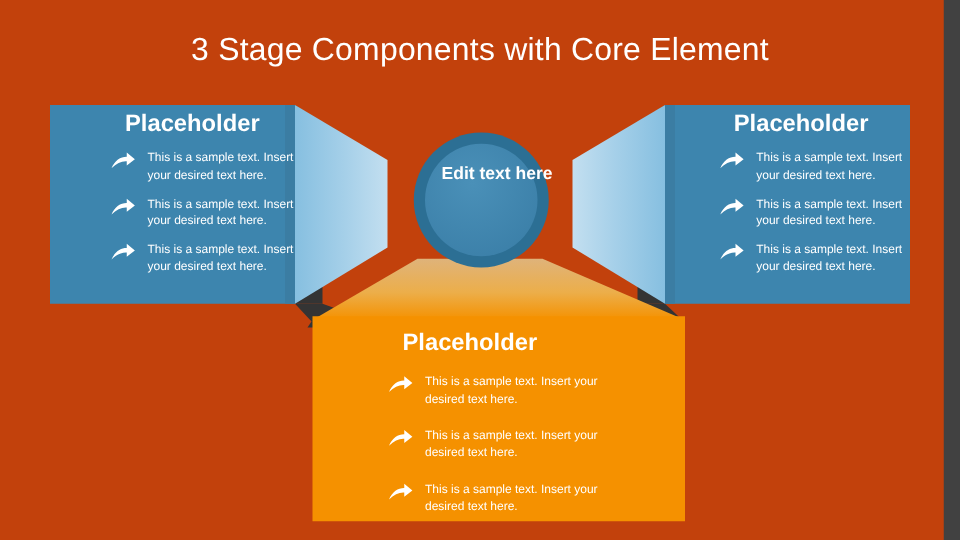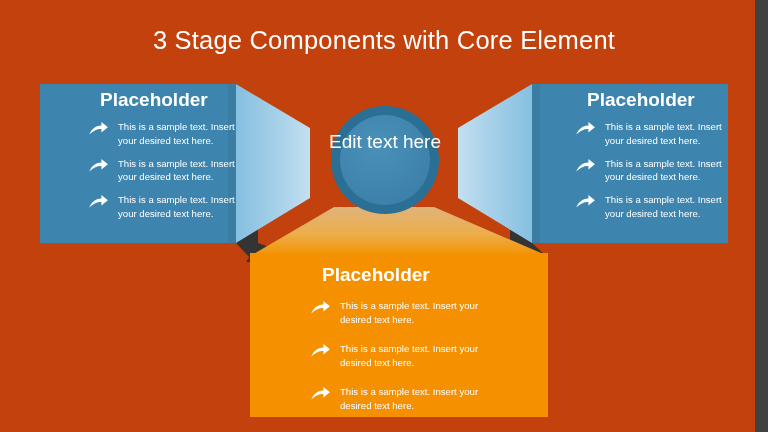--- a/index.html
+++ b/index.html
@@ -75,25 +75,25 @@
   #bottom-text{ left:310px; top:265px; width:175px; }
   #bottom-text .panel-head { margin-bottom:13px; }
   #bottom-text .bullet { margin-bottom:16px; }
   #bottom-text .bullet-txt { max-width:140px; }
 
   
   #core-label {
     position:absolute;
     left:328px; top:130px;
     width:114px;
-    text-align:center;
-    color:#ffffff;
-    font-size:19px;
+    text-align:right;
+    color:#ffffff;
+    font-size:14px;
     line-height:1.23;
-    font-weight:400;
+    font-weight:700;
   }
 </style>
 </head>
 <body>
 
 <div id="slide">
 
   <div id="title">3 Stage Components with Core Element</div>
 
   <svg id="diagram" viewBox="0 0 768 432">

